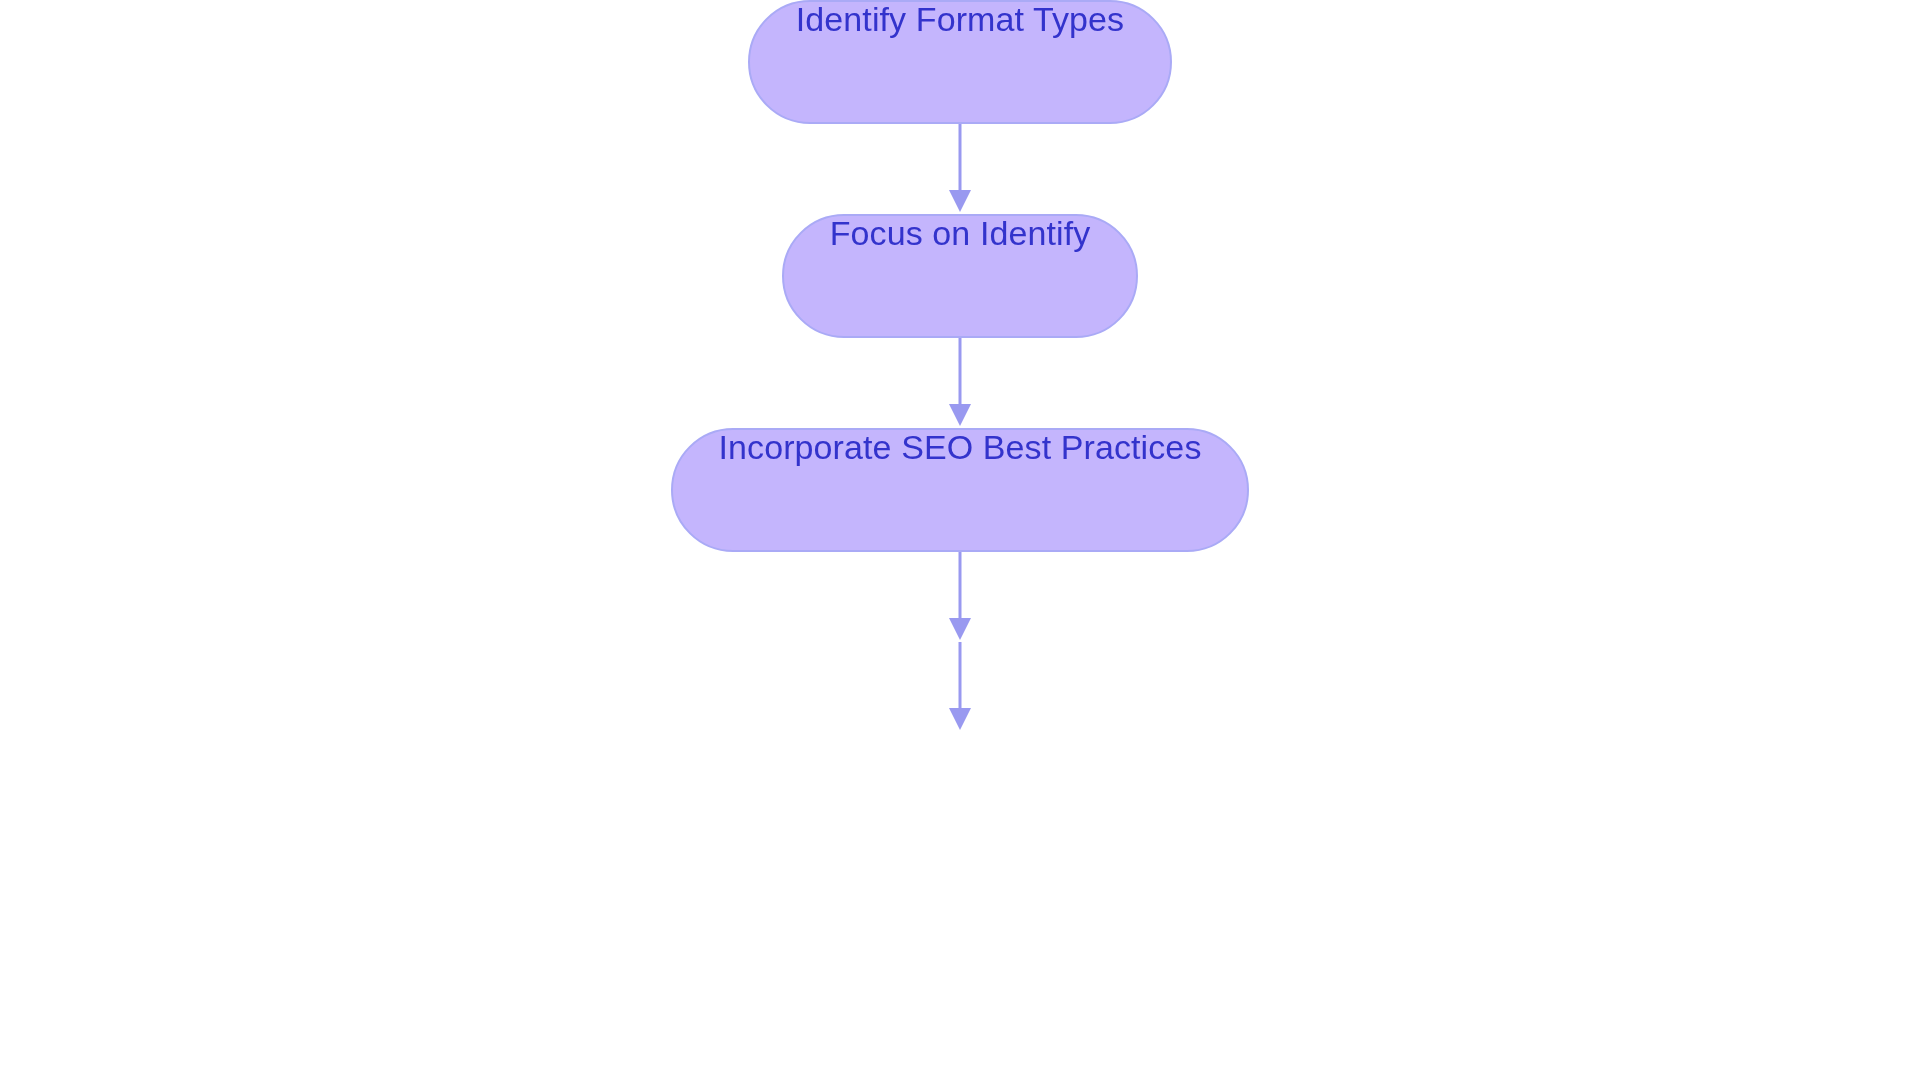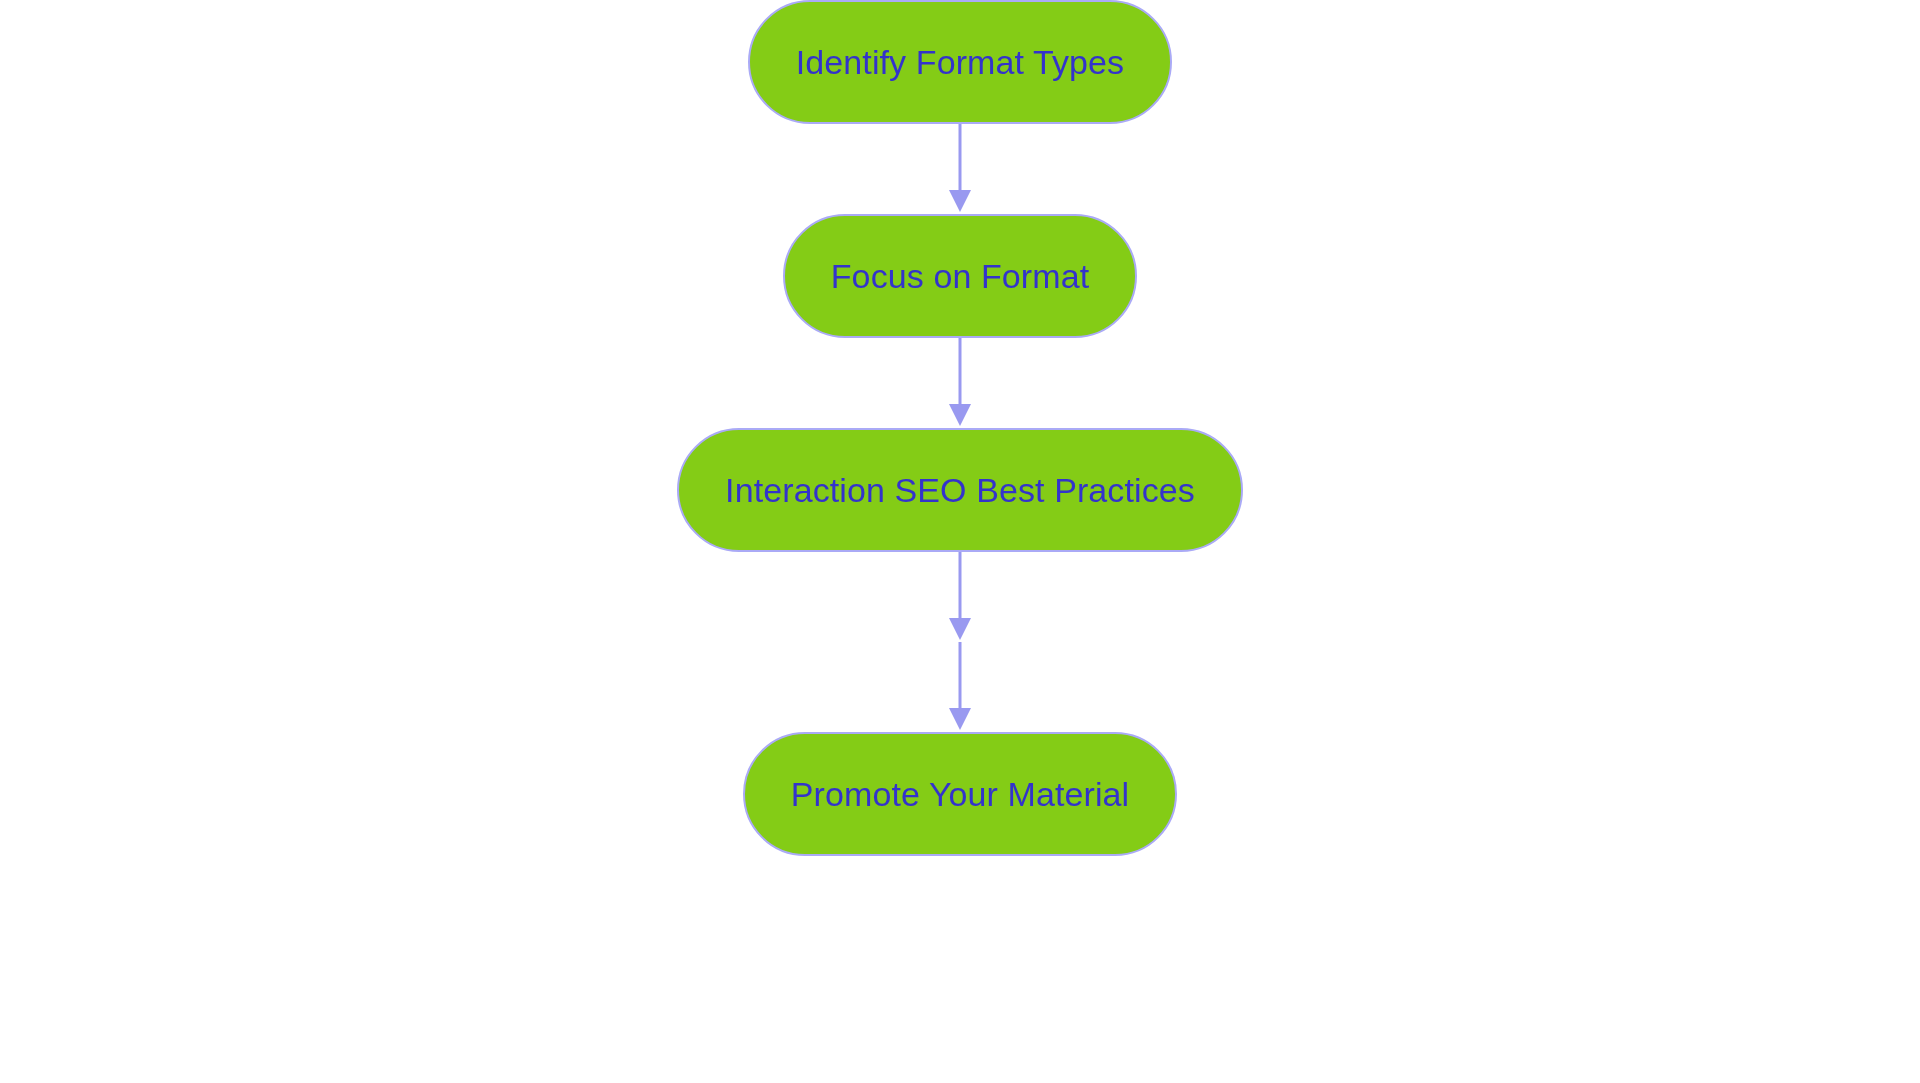--- a/index.html
+++ b/index.html
@@ -28,24 +28,23 @@
     height: 1083px;
     display: flex;
     flex-direction: column;
     align-items: center;
     justify-content: flex-start;
   }
   .node {
     box-sizing: border-box;
     height: 124px;
     border-radius: 62px;
-    background: #84cc16;
+    background: #c4b5fd;
     border: 2px solid #aaaaf6;
     display: flex;
-    align-items: center;
     justify-content: center;
     padding: 0 46px;
     flex: 0 0 auto;
   }
   .node-label {
     color: #3333cc;
     font-size: 34px;
     font-weight: 400;
     letter-spacing: 0.1px;
     white-space: nowrap;
@@ -76,47 +75,44 @@
     </div>
 
     <span class="connector">
       <svg viewBox="0 0 40 90" xmlns="http://www.w3.org/2000/svg" aria-hidden="true">
         <line x1="20" y1="0" x2="20" y2="72" stroke="#9999f0" stroke-width="3"></line>
         <polygon points="20,88 9,66 31,66" fill="#9999f0"></polygon>
       </svg>
     </span>
 
     <div class="node">
-      <span class="node-label">Focus on Format</span>
+      <span class="node-label">Focus on Identify</span>
     </div>
 
     <span class="connector">
       <svg viewBox="0 0 40 90" xmlns="http://www.w3.org/2000/svg" aria-hidden="true">
         <line x1="20" y1="0" x2="20" y2="72" stroke="#9999f0" stroke-width="3"></line>
         <polygon points="20,88 9,66 31,66" fill="#9999f0"></polygon>
       </svg>
     </span>
 
     <div class="node">
-      <span class="node-label">Interaction SEO Best Practices</span>
+      <span class="node-label">Incorporate SEO Best Practices</span>
     </div>
 
     <span class="connector">
       <svg viewBox="0 0 40 90" xmlns="http://www.w3.org/2000/svg" aria-hidden="true">
         <line x1="20" y1="0" x2="20" y2="72" stroke="#9999f0" stroke-width="3"></line>
         <polygon points="20,88 9,66 31,66" fill="#9999f0"></polygon>
       </svg>
     </span>
 
 
     <span class="connector">
       <svg viewBox="0 0 40 90" xmlns="http://www.w3.org/2000/svg" aria-hidden="true">
         <line x1="20" y1="0" x2="20" y2="72" stroke="#9999f0" stroke-width="3"></line>
         <polygon points="20,88 9,66 31,66" fill="#9999f0"></polygon>
       </svg>
     </span>
 
-    <div class="node">
-      <span class="node-label">Promote Your Material</span>
-    </div>
 
   </div>
 </div>
 
 </body></html>

